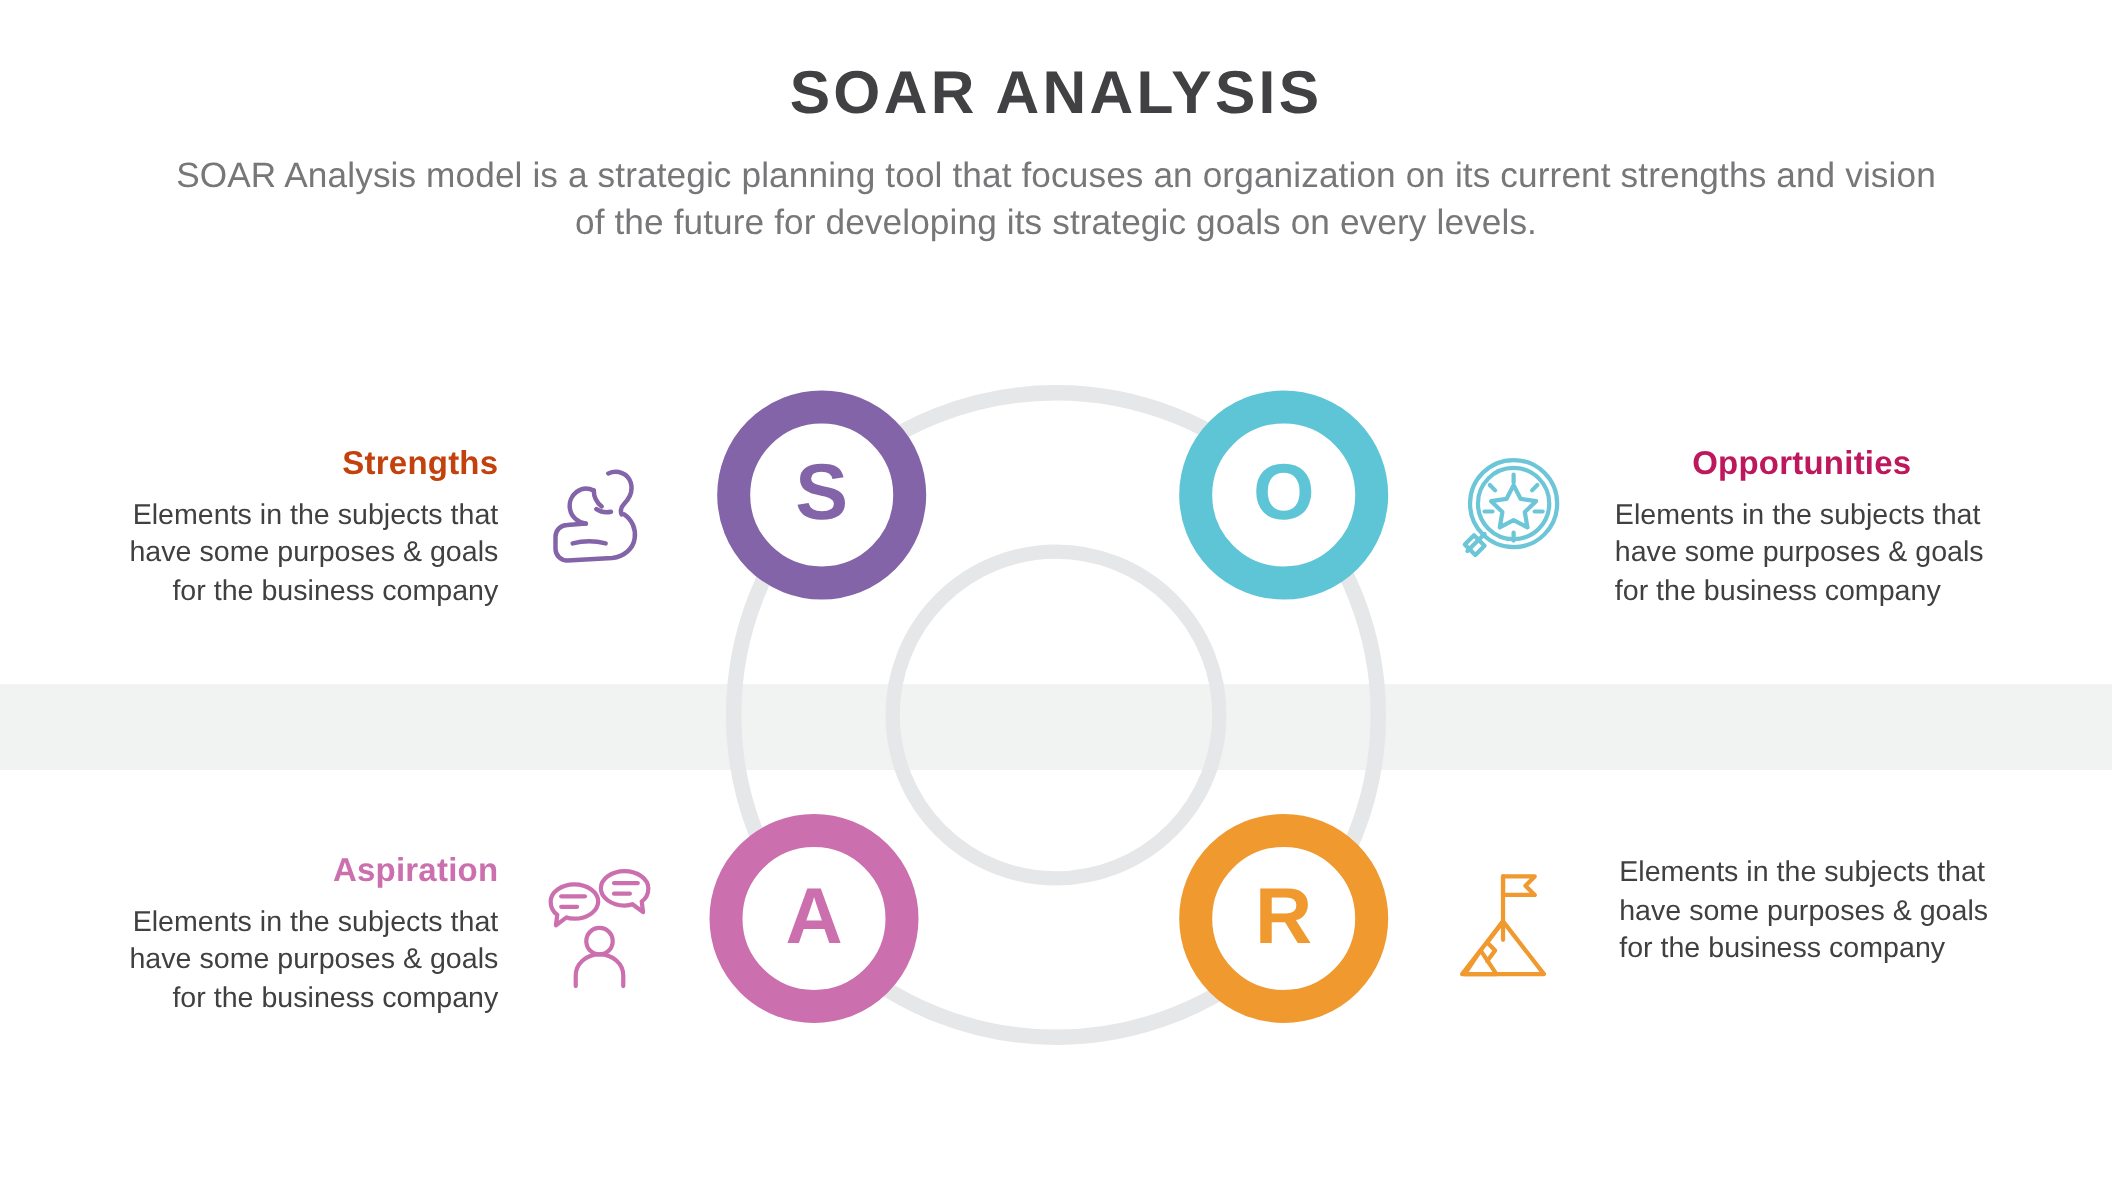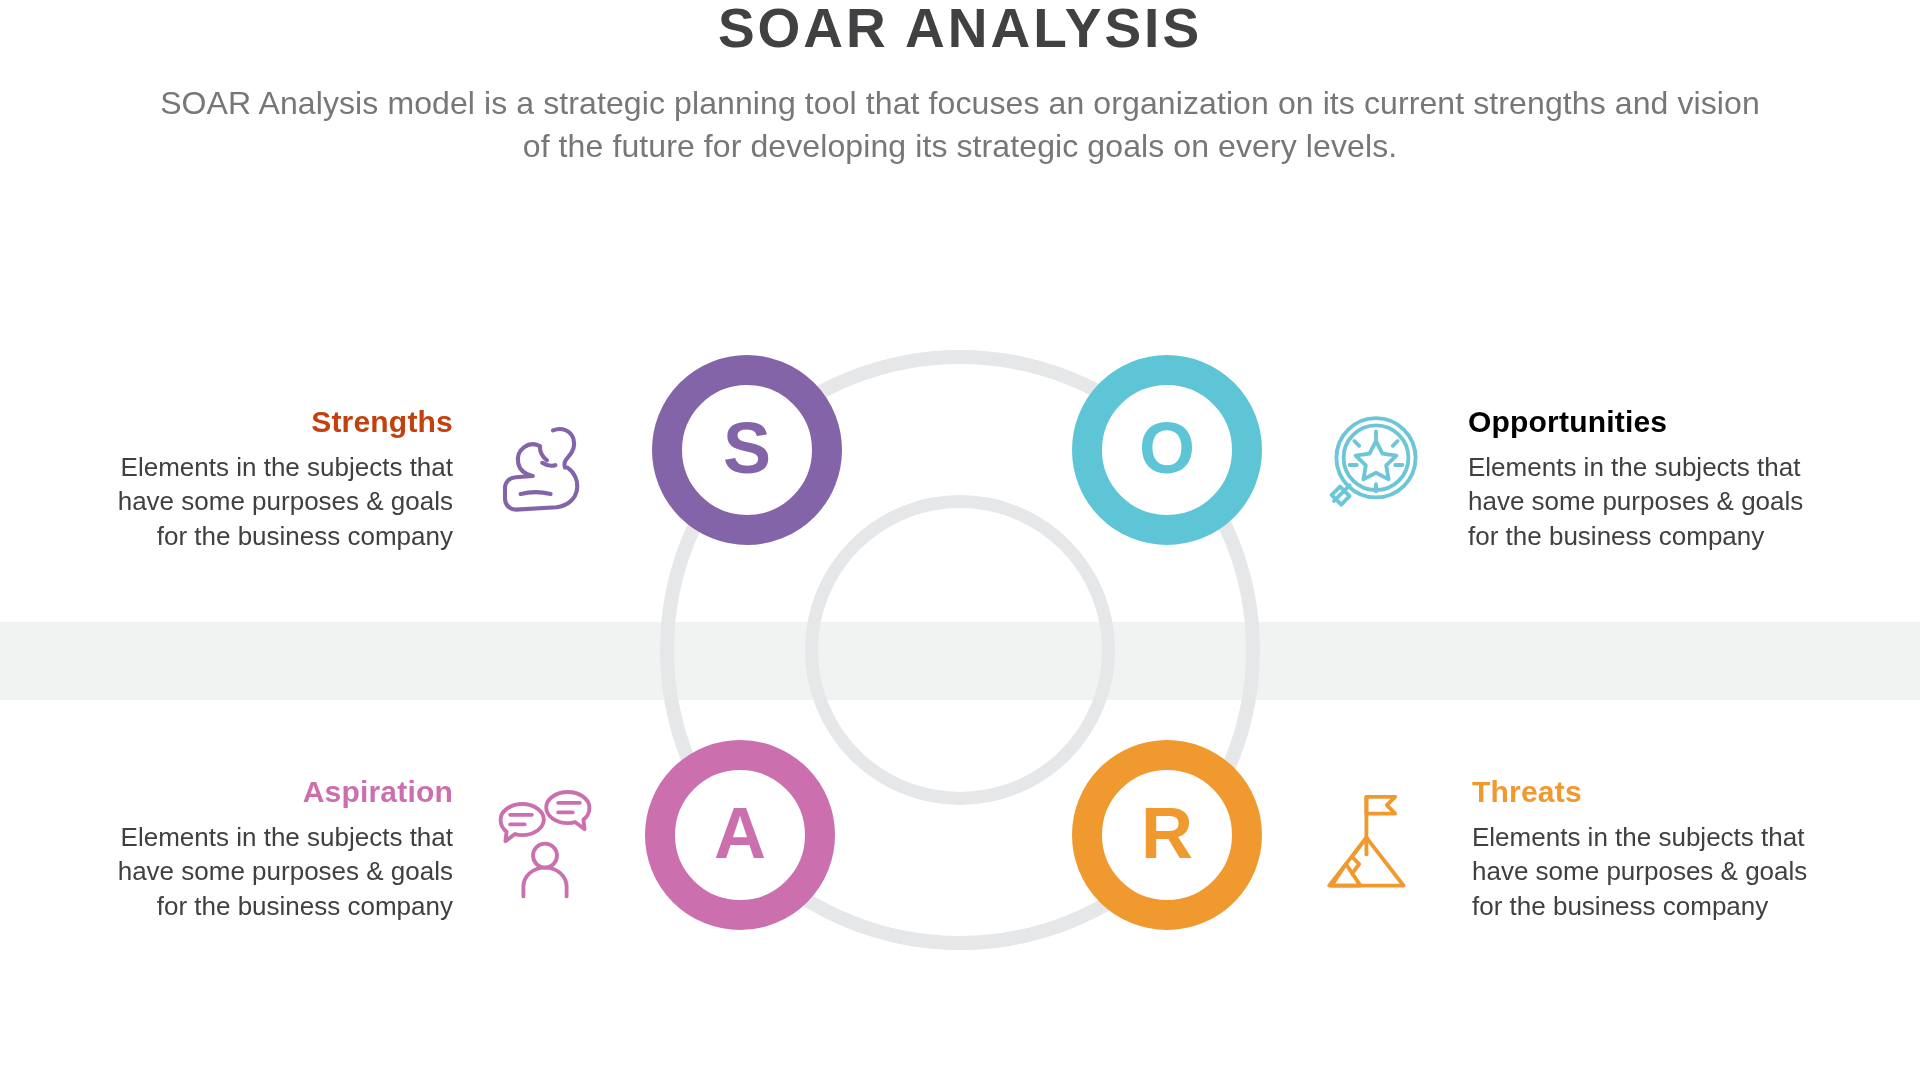--- a/index.html
+++ b/index.html
@@ -17,20 +17,21 @@
     width: 1920px;
     height: 1080px;
     background: #ffffff;
   }
 
   
   .header {
     position: absolute;
     top: 0; left: 0;
     width: 1920px;
+    padding-top: 56px;
     text-align: center;
   }
 
   .main-title {
     font-size: 55px;
     font-weight: bold;
     letter-spacing: 3px;
     color: #414042;
     line-height: 1.05;
   }
@@ -131,21 +132,21 @@
   }
   .info-block.right-align { text-align: right; }
   .info-block.left-align  { text-align: left; }
 
   .block-strengths     { left: 113px;  top: 405px; }
   .block-opportunities { left: 1468px; top: 405px; }
   .block-aspiration    { left: 113px;  top: 775px; }
   .block-threats       { left: 1472px; top: 775px; }
 
   .heading-strengths     { color: #c2410c; }
-  .heading-opportunities { color: #000000; }
+  .heading-opportunities { color: #be185d; text-align: center; }
   .heading-aspiration    { color: #cb6fae; }
   .heading-threats       { color: #f0992f; }
 
   
   .icon-box {
     position: absolute;
     width: 120px;
     height: 120px;
   }
   .icon-strengths     { left: 487px;  top: 410px; }
@@ -247,17 +248,16 @@
     <div class="heading heading-opportunities">Opportunities</div>
     <div class="desc">Elements in the subjects that have  some purposes &amp; goals for the  business company</div>
   </div>
 
   <div class="info-block block-aspiration right-align">
     <div class="heading heading-aspiration">Aspiration</div>
     <div class="desc">Elements in the subjects that have  some purposes &amp; goals for the  business company</div>
   </div>
 
   <div class="info-block block-threats left-align">
-    <div class="heading heading-threats">Threats</div>
     <div class="desc">Elements in the subjects that have  some purposes &amp; goals for the  business company</div>
   </div>
 
 </div>
 
 </body></html>

